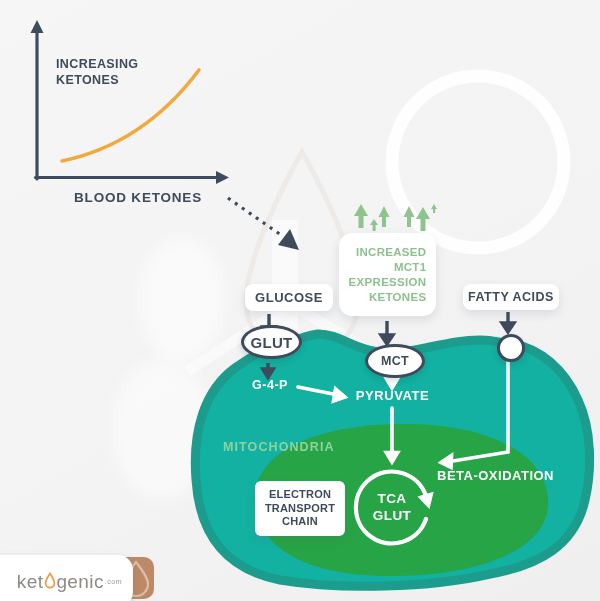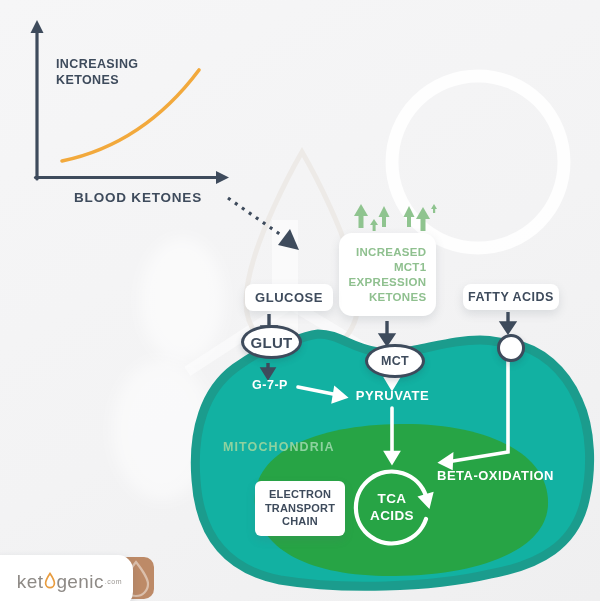--- a/index.html
+++ b/index.html
@@ -176,29 +176,29 @@
 MCT1
 EXPRESSION
 KETONES</div>
 <div class="abs whitebox glucose-box">GLUCOSE</div>
 <div class="abs whitebox fatty-box">FATTY ACIDS</div>
 
 <div class="abs oval glut-oval">GLUT</div>
 <div class="abs oval mct-oval">MCT</div>
 <div class="abs oval fatty-circle"></div>
 
-<div class="abs celltext g6p">G-7-P</div>
+<div class="abs celltext g6p">G-4-P</div>
 <div class="abs celltext pyruvate">PYRUVATE</div>
 <div class="abs mitochondria">MITOCHONDRIA</div>
 <div class="abs celltext betaox">BETA-OXIDATION</div>
 <div class="abs whitebox etc-box pre">ELECTRON
 TRANSPORT
 CHAIN</div>
 <div class="abs celltext tca">TCA
-ACIDS</div>
+GLUT</div>
 
 <div class="logo-tan">
   <svg width="43" height="42" viewBox="0 0 43 42">
     <path d="M25 5 C25 5 13 20 13 27 A12 12 0 0 0 37 27 C37 20 25 5 25 5 Z" fill="none" stroke="rgba(255,255,255,0.45)" stroke-width="2.2"></path>
   </svg>
 </div>
 <div class="logo-box">
   <div class="logo-word">
     <span>ket</span>
     <span class="logo-droplet">

